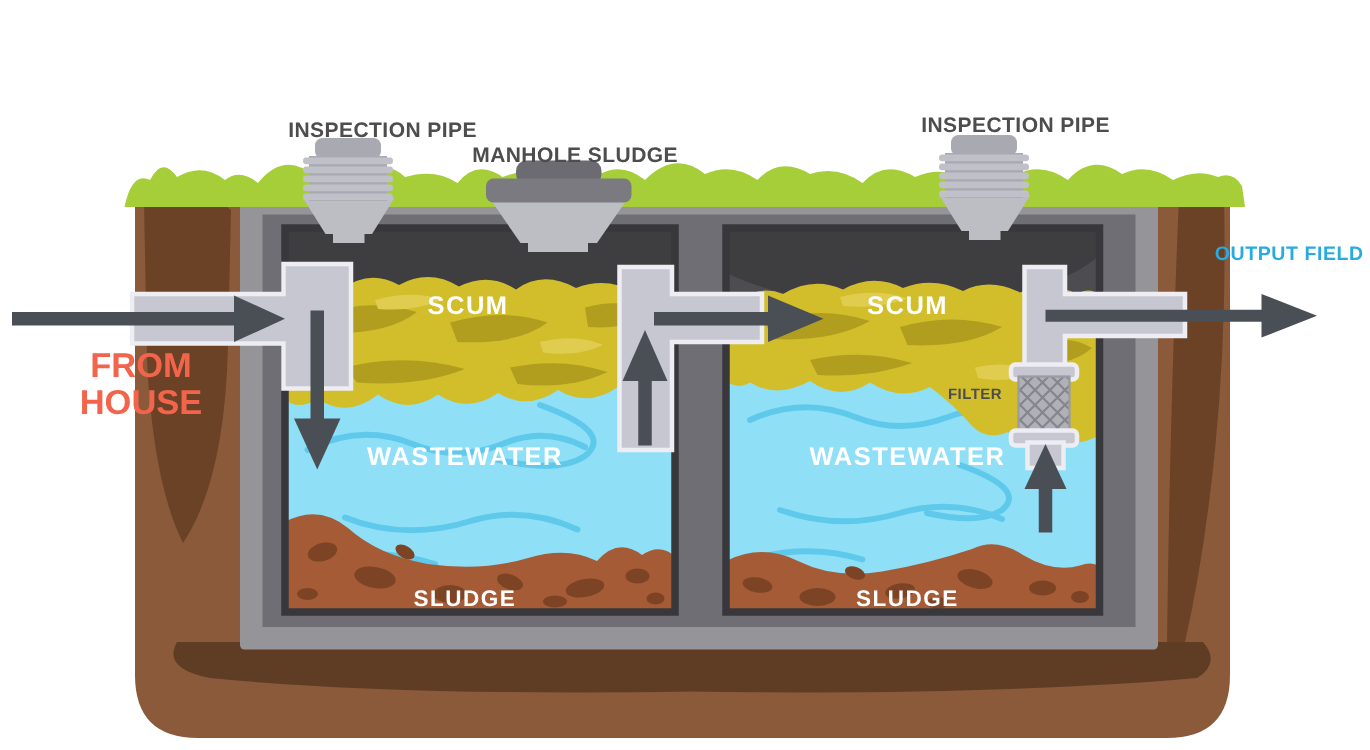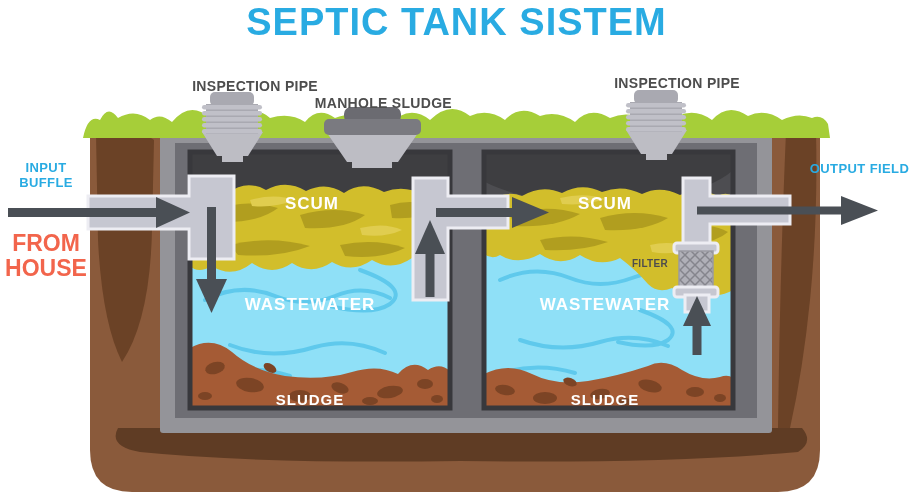--- a/index.html
+++ b/index.html
@@ -21,21 +21,21 @@
   .title{left:0;right:0;top:1px;text-align:center;font-size:38px;font-weight:bold;
          letter-spacing:1px;color:var(--title-blue);}
   .tag{font-size:14px;letter-spacing:.3px;color:var(--label-gray);text-align:right;}
   .tag-insp-l{left:158px;top:78px;width:160px;}
   .tag-manhole{left:292px;top:95px;width:160px;}
   .tag-insp-r{left:580px;top:75px;width:160px;}
   .blue{font-size:13px;letter-spacing:.4px;color:var(--title-blue);text-align:center;}
   .blue-in{left:0;top:160px;width:92px;}
   .blue-out{left:806px;top:161px;width:107px;}
   .orange{font-size:23px;line-height:25px;color:var(--callout-orange);text-align:center;}
-  .orange-in{left:0;top:231px;width:92px;}
+  .orange-in{left:0;top:231px;width:92px;padding-left:48px;}
   .orange-out{left:804px;top:233px;width:109px;}
   .layer{color:var(--white);text-align:center;letter-spacing:1px;}
   .scum1{left:252px;top:194px;width:120px;font-size:17px;}
   .scum2{left:545px;top:194px;width:120px;font-size:17px;}
   .ww1{left:230px;top:295px;width:160px;font-size:17px;}
   .ww2{left:525px;top:295px;width:160px;font-size:17px;}
   .sl1{left:250px;top:391px;width:120px;font-size:15px;}
   .sl2{left:545px;top:391px;width:120px;font-size:15px;}
   .filter-tag{left:606px;top:258px;width:62px;font-size:10px;letter-spacing:.3px;
               color:var(--label-gray);text-align:right;}
@@ -215,25 +215,23 @@
       <path class="s-arrow" d="M697 210.5 H843" style="stroke-width:8"></path>
       <polygon class="f-arrow" points="841,196 841,225 878,210.5"></polygon>
     </g>
     <g>
       <path class="s-arrow" d="M697 355 V324"></path>
       <polygon class="f-arrow" points="683,326 711,326 697,296"></polygon>
     </g>
   </g>
 </svg>
 
-<div class="lbl title">SEPTIC TANK SISTEM</div>
 <div class="lbl tag tag-insp-l">INSPECTION PIPE</div>
 <div class="lbl tag tag-manhole">MANHOLE SLUDGE</div>
 <div class="lbl tag tag-insp-r">INSPECTION PIPE</div>
-<div class="lbl blue blue-in">INPUT BUFFLE</div>
 <div class="lbl blue blue-out">OUTPUT FIELD</div>
 <div class="lbl orange orange-in">FROM HOUSE</div>
 <div class="lbl layer scum1">SCUM</div>
 <div class="lbl layer scum2">SCUM</div>
 <div class="lbl layer ww1">WASTEWATER</div>
 <div class="lbl layer ww2">WASTEWATER</div>
 <div class="lbl layer sl1">SLUDGE</div>
 <div class="lbl layer sl2">SLUDGE</div>
 <div class="lbl filter-tag">FILTER</div>
 

